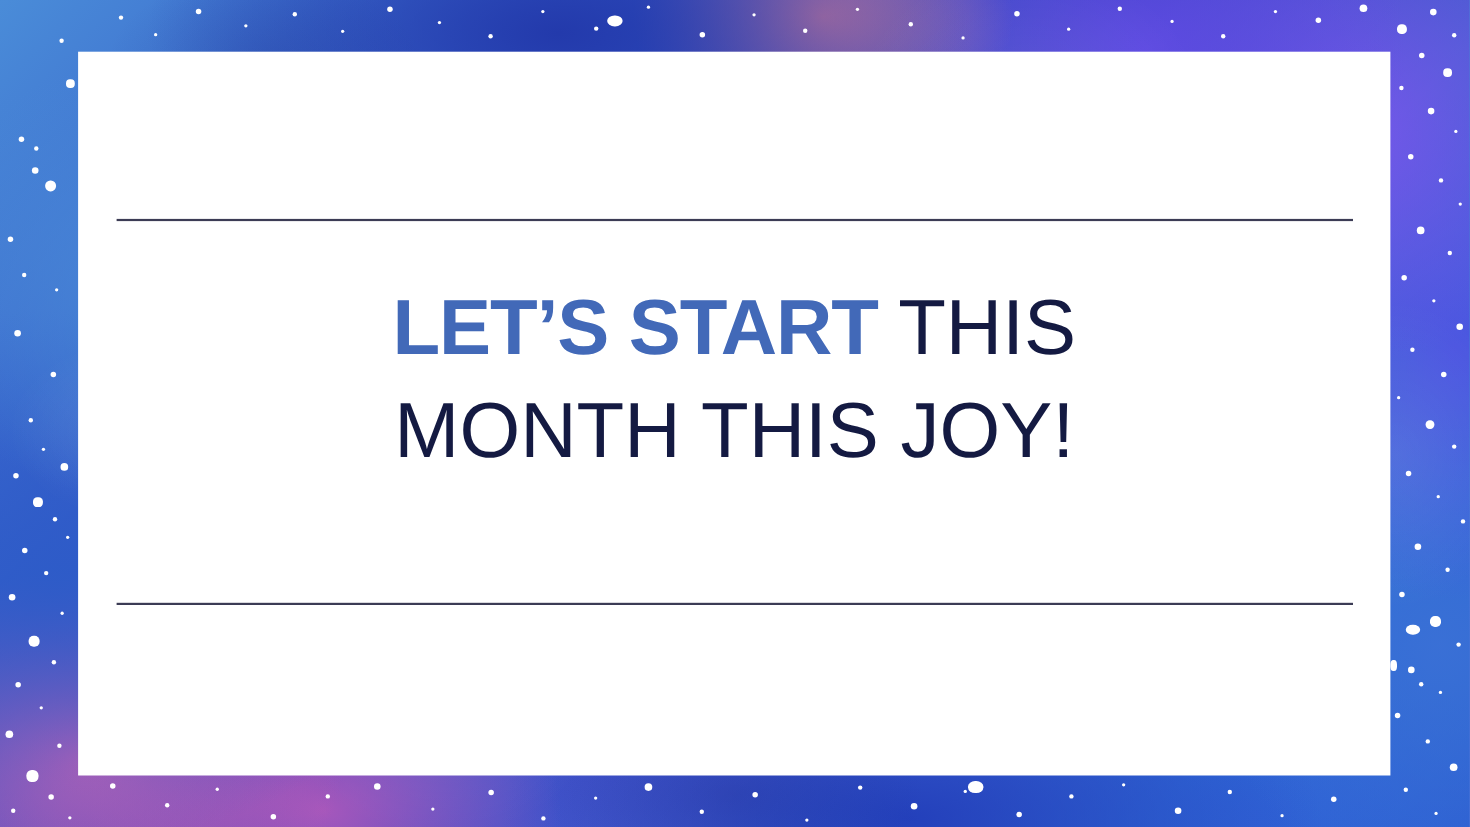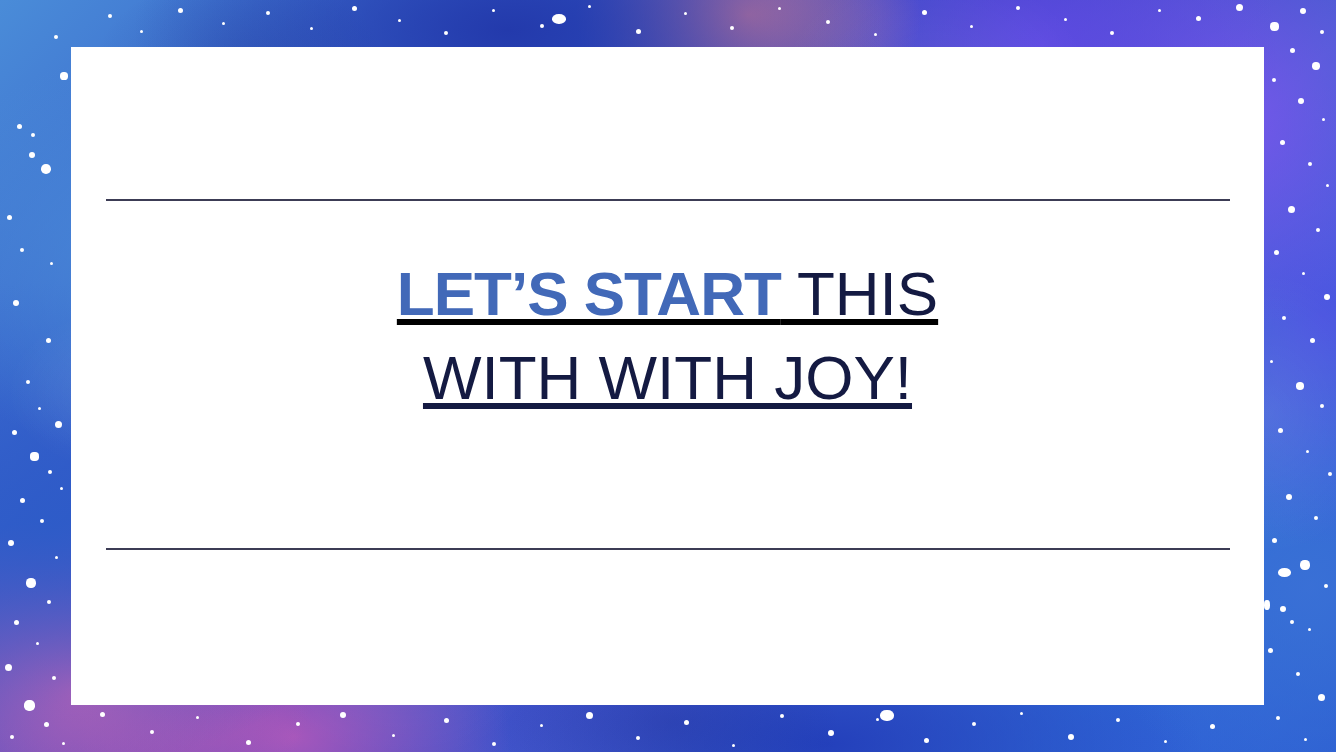--- a/index.html
+++ b/index.html
@@ -83,23 +83,22 @@
     position:absolute;
     left:0; right:0;
     top:216px;
     text-align:center;
     line-height:1.0;
     white-space:nowrap;
   }
 
   .line {
     display:block;
-    font-size:62px;
+    font-size:71px;
     letter-spacing:-0.5px;
-    text-decoration:underline;
   }
   .line1 { margin-bottom:22px; }
 
   .accent {
     color:#4269b8;
     font-weight:700;
     letter-spacing:-1px;
   }
   .plain {
     color:#141a42;
@@ -244,20 +243,20 @@
     <span style="left:1164px;top:740px;width:3px;height:3px;"></span>
     <span style="left:1210px;top:724px;width:5px;height:5px;"></span>
   </div>
 
   <div class="card">
 
     <div class="rule rule-top"></div>
 
     <div class="headline">
       <span class="line line1"><span class="accent">LET’S START</span><span class="plain"> THIS</span></span>
-      <span class="line line2 plain">WITH WITH JOY!</span>
+      <span class="line line2 plain">MONTH THIS JOY!</span>
     </div>
 
     <div class="rule rule-bottom"></div>
 
   </div>
 
 </div>
 
 </body></html>

